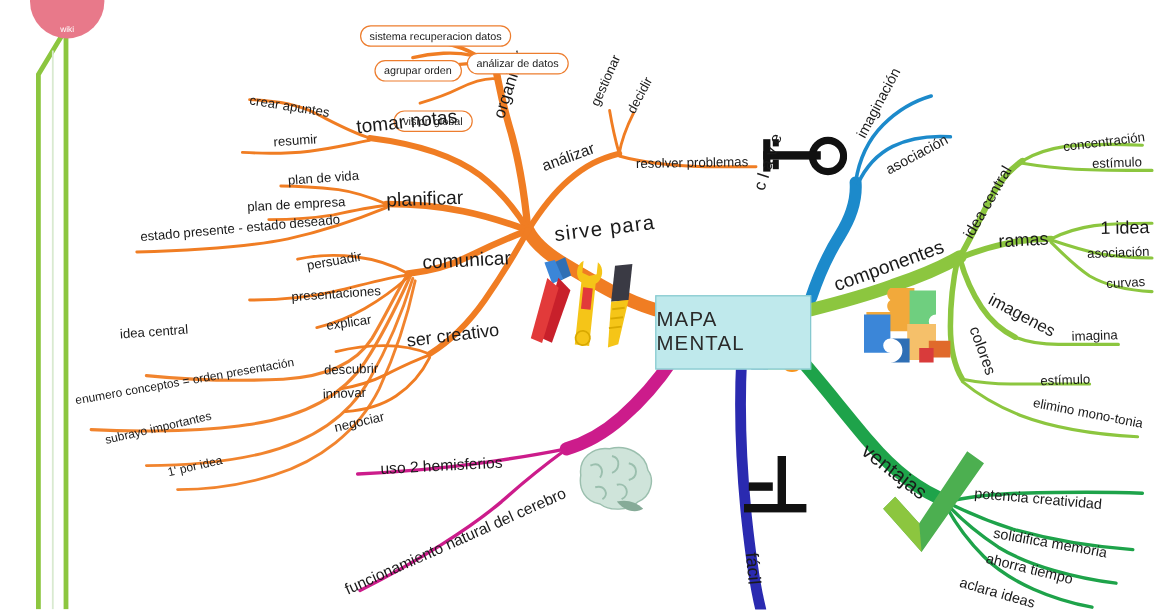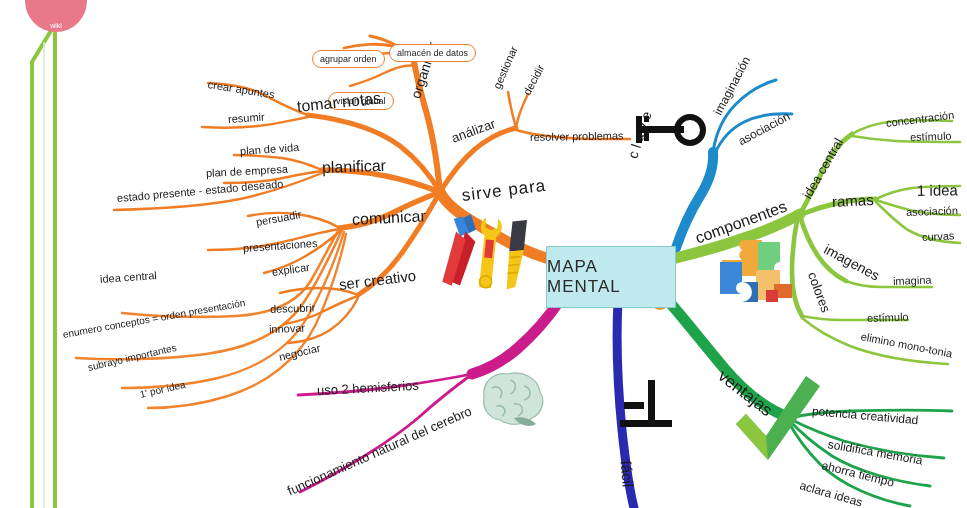--- a/index.html
+++ b/index.html
@@ -182,22 +182,23 @@
     <circle cx="33" cy="18" r="3.4" fill="#ffd9a0"></circle>
   </svg>
 
   <div class="center-node" style="left:546px;top:246px;width:128px;height:60px;">
     <span>MAPA MENTAL</span>
   </div>
 
   <div class="lbl" style="left:462px;top:186px;font-size:17px;transform:rotate(-7deg);letter-spacing:1px;">sirve para</div>
 
   <div class="lbl" style="left:415px;top:90px;font-size:14px;transform:rotate(-72deg);">organizar</div>
+  <div class="boxlbl" style="left:300px;top:21px;">sistema recuperacion datos</div>
   <div class="boxlbl" style="left:312px;top:50px;">agrupar orden</div>
-  <div class="boxlbl" style="left:389px;top:44px;">almacén de datos</div>
+  <div class="boxlbl" style="left:389px;top:44px;">análizar de datos</div>
   <div class="boxlbl" style="left:328px;top:92px;">vision global</div>
 
   <div class="lbl" style="left:297px;top:98px;font-size:16px;transform:rotate(-6deg);">tomar notas</div>
   <div class="lbl" style="left:208px;top:78px;font-size:11px;transform:rotate(9deg);">crear apuntes</div>
   <div class="lbl" style="left:228px;top:113px;font-size:11px;transform:rotate(-4deg);">resumir</div>
 
   <div class="lbl" style="left:452px;top:131px;font-size:13px;transform:rotate(-20deg);">análizar</div>
   <div class="lbl" style="left:496px;top:82px;font-size:11px;transform:rotate(-66deg);">gestionar</div>
   <div class="lbl" style="left:526px;top:88px;font-size:11px;transform:rotate(-62deg);">decidir</div>
   <div class="lbl" style="left:530px;top:131px;font-size:11px;transform:rotate(-1deg);">resolver problemas</div>

